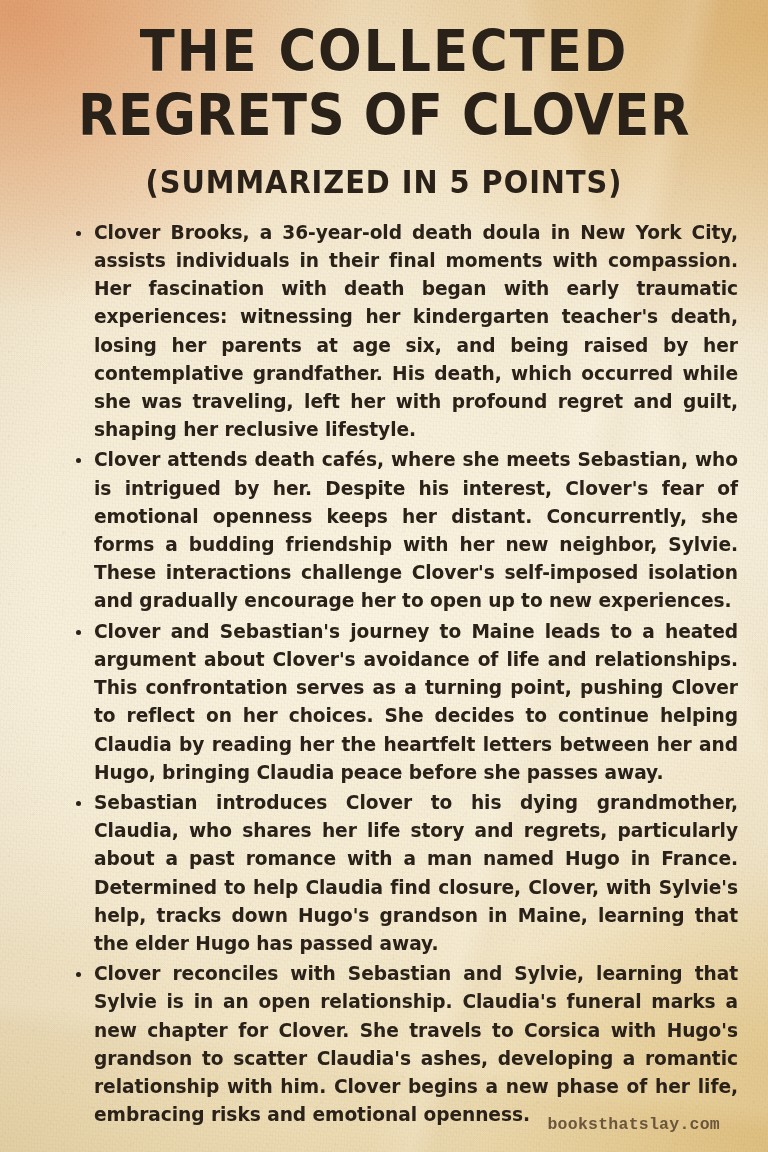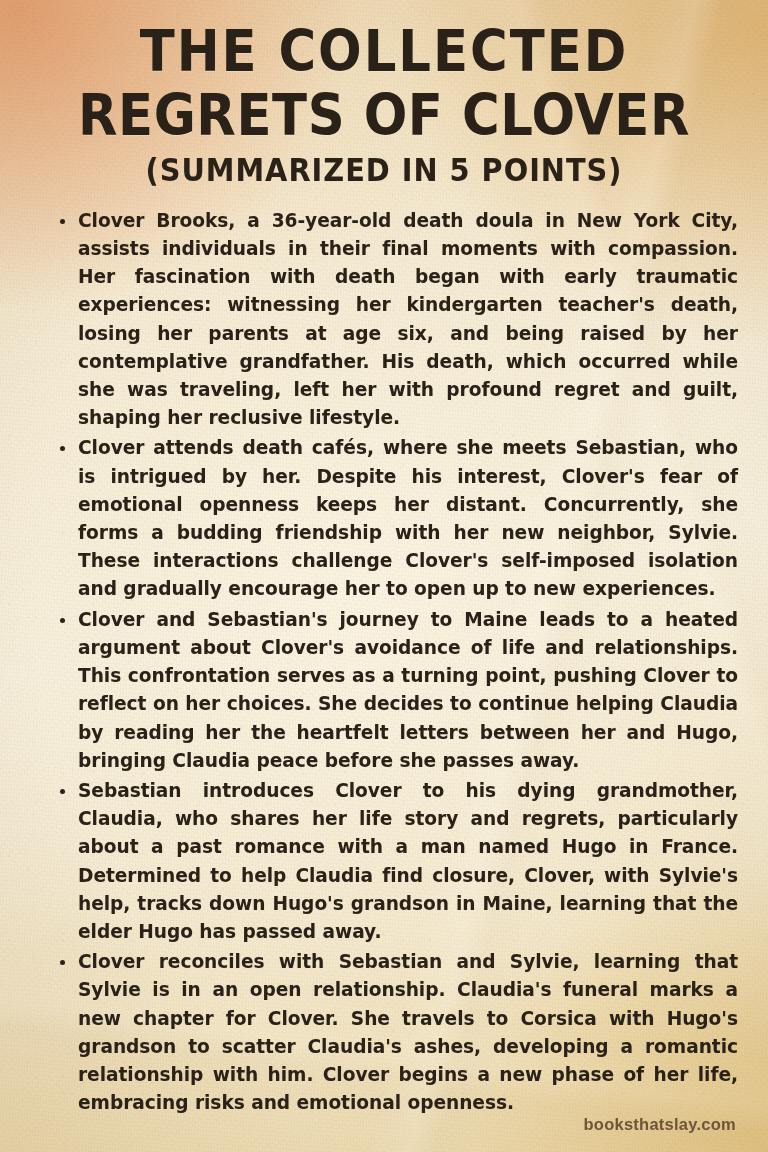--- a/index.html
+++ b/index.html
@@ -131,34 +131,34 @@
 
   .title-line {
     display: block;
     white-space: nowrap;
   }
 
   .title-line-1 { font-size: 57px; letter-spacing: 2.0px; }
   .title-line-2 { font-size: 57px; letter-spacing: 0.6px; margin-top: 6px; }
 
   .subtitle {
-    margin: 10px 0 0 0;
+    margin: 22px 0 0 0;
     color: #2a2118;
     font-family: "DejaVu Sans Condensed", "Liberation Sans Narrow", "Liberation Sans", sans-serif;
     font-weight: 700;
     font-size: 32px;
     line-height: 1.05;
     letter-spacing: 1.0px;
     text-transform: uppercase;
     white-space: nowrap;
   }
 
   .summary-list {
     list-style: none;
-    margin: 19px 0 0 0;
+    margin: 19px 0 0 16px;
     padding: 0 30px 0 52px;
   }
 
   .summary-item {
     position: relative;
     margin: 0 0 2px 0;
     padding: 0 0 0 26px;
     color: #2a2118;
     font-family: "DejaVu Sans", sans-serif;
     font-weight: 700;
@@ -178,24 +178,24 @@
     border-radius: 50%;
     background: #2a2118;
   }
 
   .summary-item .item-text {
     display: block;
   }
 
   .footer {
     position: absolute;
-    right: 32px;
+    right: 48px;
     bottom: 18px;
     color: #6b563c;
-    font-family: Liberation Sans, sans-serif;
+    font-family: Liberation Mono, monospace;
     font-weight: 700;
     font-size: 16.5px;
     letter-spacing: 0.25px;
   }
 </style>
 </head>
 <body>
 
 <div class="poster">
 

